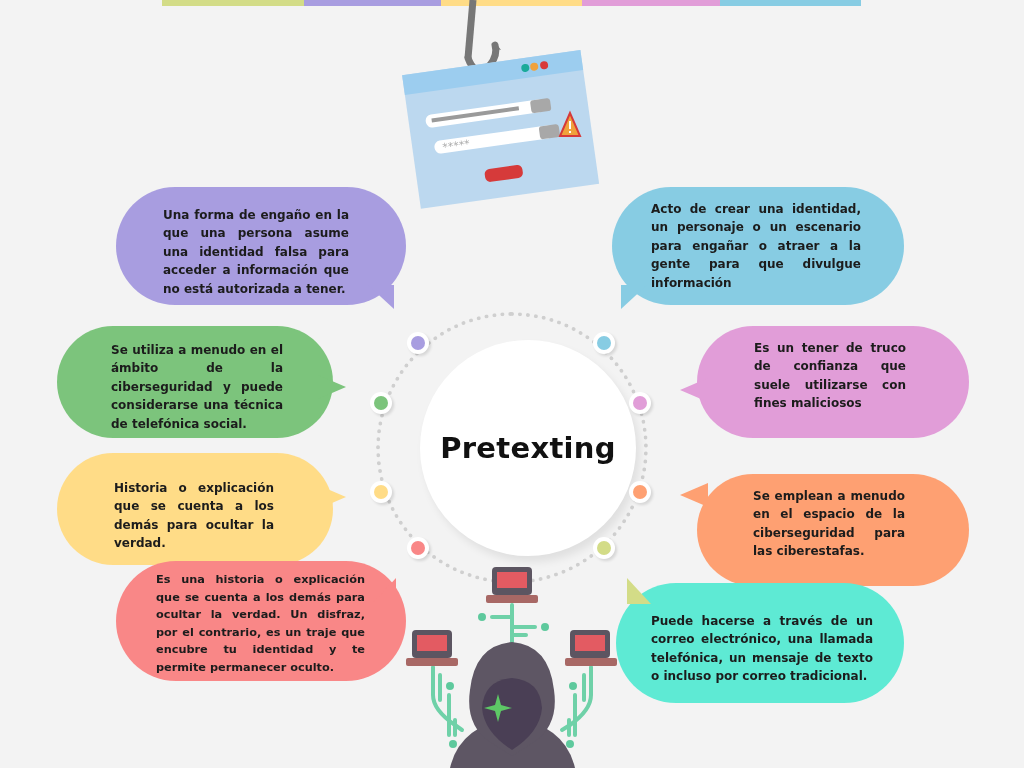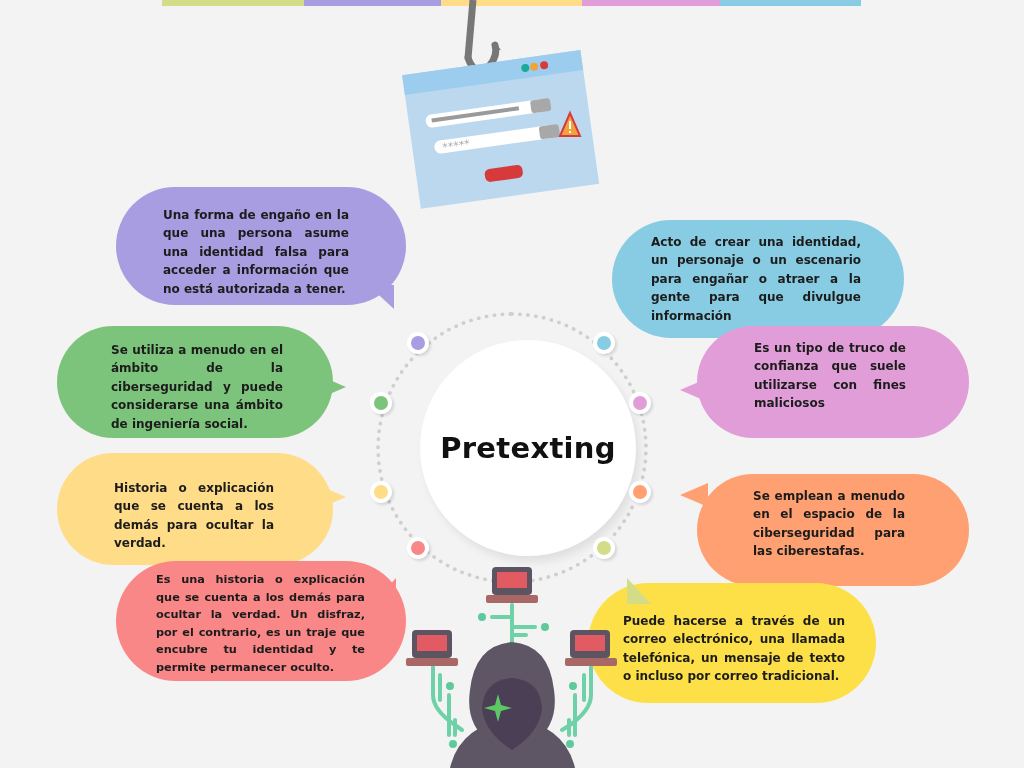--- a/index.html
+++ b/index.html
@@ -70,51 +70,51 @@
   <polygon points="175,113 165,136 185,136" fill="#f0a23c" stroke="#d63a3a" stroke-width="2"></polygon>
   <rect x="174" y="121" width="2" height="8" fill="#fff"></rect>
   <rect x="174" y="131" width="2" height="2" fill="#fff"></rect>
 </svg>
 
 <div class="bubble" style="left:116px;top:187px;width:290px;height:118px;background:#a89de0;">
   <div class="txt" style="left:47px;top:19px;width:186px;">Una forma de engaño en la que una persona asume una identidad falsa para acceder a información que no está autorizada a tener.</div>
 </div>
 <div class="tail" style="left:368px;top:285px;border-left:26px solid transparent;border-top:24px solid #a89de0;"></div>
 
-<div class="bubble" style="left:612px;top:187px;width:292px;height:118px;background:#87cce3;margin-top:33px;">
+<div class="bubble" style="left:612px;top:187px;width:292px;height:118px;background:#87cce3;">
   <div class="txt" style="left:39px;top:13px;width:210px;">Acto de crear una identidad, un personaje o un escenario para engañar o atraer a la gente para que divulgue información</div>
 </div>
 <div class="tail" style="left:621px;top:285px;border-right:26px solid transparent;border-top:24px solid #87cce3;"></div>
 
 <div class="bubble" style="left:57px;top:326px;width:276px;height:112px;background:#7cc47c;">
-  <div class="txt" style="left:54px;top:15px;width:172px;">Se utiliza a menudo en el ámbito de la ciberseguridad y puede considerarse una ámbito de ingeniería social.</div>
+  <div class="txt" style="left:54px;top:15px;width:172px;">Se utiliza a menudo en el ámbito de la ciberseguridad y puede considerarse una técnica de telefónica social.</div>
 </div>
 <div class="tail" style="left:318px;top:375px;border-top:12px solid transparent;border-bottom:12px solid transparent;border-left:28px solid #7cc47c;"></div>
 
 <div class="bubble" style="left:697px;top:326px;width:272px;height:112px;background:#e19dd8;">
-  <div class="txt" style="left:57px;top:13px;width:152px;">Es un tipo de truco de confianza que suele utilizarse con fines maliciosos</div>
+  <div class="txt" style="left:57px;top:13px;width:152px;">Es un tener de truco de confianza que suele utilizarse con fines maliciosos</div>
 </div>
 <div class="tail" style="left:680px;top:378px;border-top:12px solid transparent;border-bottom:12px solid transparent;border-right:28px solid #e19dd8;"></div>
 
 <div class="bubble" style="left:57px;top:453px;width:276px;height:112px;background:#ffdc87;">
   <div class="txt" style="left:57px;top:26px;width:160px;">Historia o explicación que se cuenta a los demás para ocultar la verdad.</div>
 </div>
 <div class="tail" style="left:318px;top:485px;border-top:12px solid transparent;border-bottom:12px solid transparent;border-left:28px solid #ffdc87;"></div>
 
 <div class="bubble" style="left:697px;top:453px;width:272px;height:112px;background:#fea072;margin-top:21px;">
   <div class="txt" style="left:56px;top:13px;width:152px;">Se emplean a menudo en el espacio de la ciberseguridad para las ciberestafas.</div>
 </div>
 <div class="tail" style="left:680px;top:483px;border-top:12px solid transparent;border-bottom:12px solid transparent;border-right:28px solid #fea072;"></div>
 
 <div class="bubble" style="left:116px;top:561px;width:290px;height:120px;background:#f98787;">
   <div class="txt" style="left:40px;top:10px;width:209px;font-size:11.3px;line-height:17.6px;">Es una historia o explicación que se cuenta a los demás para ocultar la verdad. Un disfraz, por el contrario, es un traje que encubre tu identidad y te permite permanecer oculto.</div>
 </div>
 <div class="tail" style="left:372px;top:578px;border-left:24px solid transparent;border-bottom:26px solid #f98787;"></div>
 
-<div class="bubble" style="left:588px;top:583px;width:288px;height:120px;background:#fde047;">
+<div class="bubble" style="left:616px;top:583px;width:288px;height:120px;background:#5eead4;">
   <div class="txt" style="left:35px;top:29px;width:222px;font-size:12px;">Puede hacerse a través de un correo electrónico, una llamada telefónica, un mensaje de texto o incluso por correo tradicional.</div>
 </div>
 <div class="tail" style="left:627px;top:578px;border-right:24px solid transparent;border-bottom:26px solid #d3dc87;"></div>
 
 <div class="ring"></div>
 <div class="center">
   <span>Pretexting</span>
 </div>
 
 <div class="dot" style="left:407px;top:332px;">

